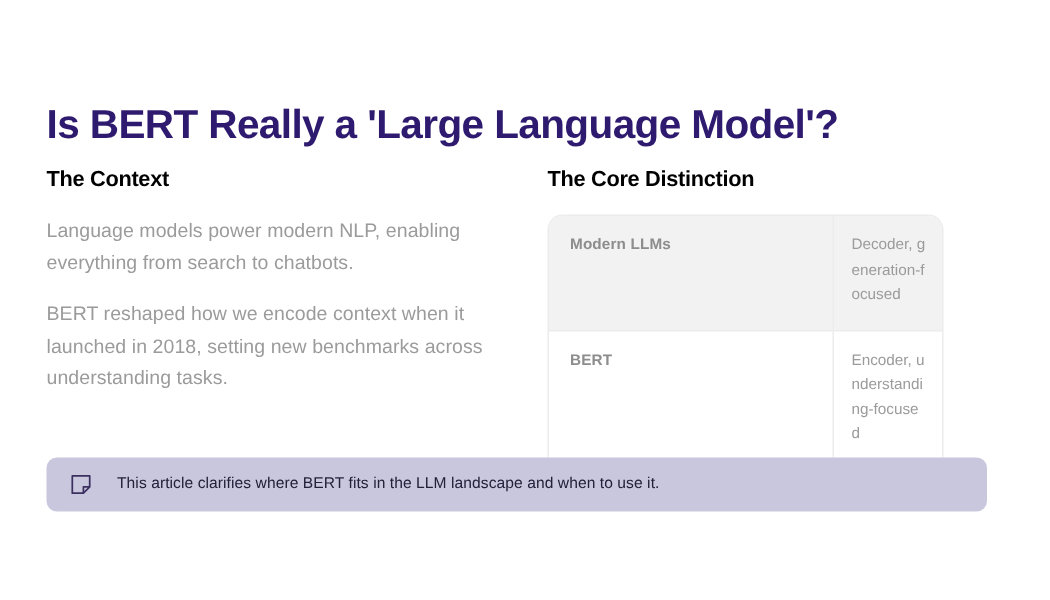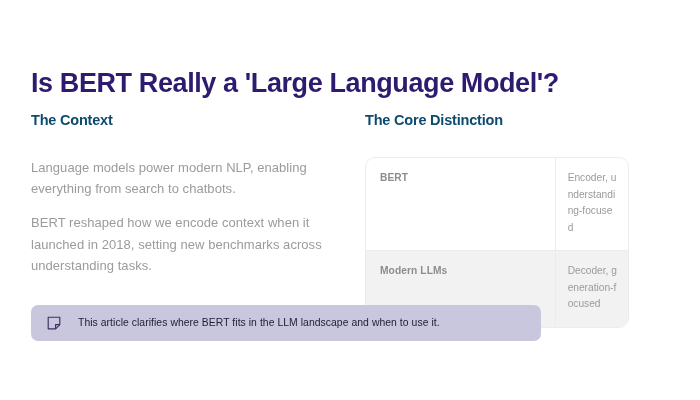--- a/index.html
+++ b/index.html
@@ -43,23 +43,23 @@
   }
   .col-right {
     position: absolute;
     left: 365px;
     top: 112px;
     width: 264px;
   }
   .section-heading {
     font-size: 14.5px;
     font-weight: bold;
-    color: #0c4a6e;
+    color: #000000;
     letter-spacing: -0.2px;
-    margin: 0 0 28px 0;
+    margin: 0 0 14px 0;
     line-height: 1.2;
   }
   .body-text {
     font-size: 13px;
     line-height: 1.62;
     color: #9b9b9b;
     margin: 0 0 13px 0;
     letter-spacing: 0.05px;
   }
   .body-text:last-child { margin-bottom: 0; }
@@ -102,21 +102,21 @@
     line-height: 1.62;
     word-break: break-all;
     overflow-wrap: anywhere;
   }
 
   
   .callout {
     position: absolute;
     left: 31px;
     top: 305px;
-    width: 510px;
+    width: 627px;
     height: 36px;
     box-sizing: border-box;
     background: #c9c7de;
     border-radius: 7px;
     display: flex;
     align-items: center;
     padding: 0 16px;
   }
   .callout-icon {
     flex: 0 0 auto;
@@ -145,28 +145,28 @@
     <div class="section-heading">The Context</div>
     <p class="body-text">Language models power modern NLP, enabling everything from search to chatbots.</p>
     <p class="body-text">BERT reshaped how we encode context when it launched in 2018, setting new benchmarks across understanding tasks.</p>
   </div>
 
   <div class="col-right">
     <div class="section-heading">The Core Distinction</div>
 
     <div class="compare-card">
 
+      <div class="compare-row alt">
+        <div class="cell-label">Modern LLMs</div>
+        <div class="cell-value">Decoder, generation-focused</div>
+      </div>
+
       <div class="compare-row">
         <div class="cell-label">BERT</div>
         <div class="cell-value">Encoder, understanding-focused</div>
-      </div>
-
-      <div class="compare-row alt">
-        <div class="cell-label">Modern LLMs</div>
-        <div class="cell-value">Decoder, generation-focused</div>
       </div>
 
     </div>
   </div>
 
   <div class="callout">
     <svg class="callout-icon" viewBox="0 0 14 14" fill="none">
       <path d="M1.2 1.2 H12.8 V8.6 L8.6 12.8 H1.2 Z" stroke="currentColor" stroke-width="1.15" stroke-linejoin="round" fill="none"></path>
       <path d="M12.8 8.6 H8.6 V12.8" stroke="currentColor" stroke-width="1.15" stroke-linejoin="round" fill="none"></path>
     </svg>

